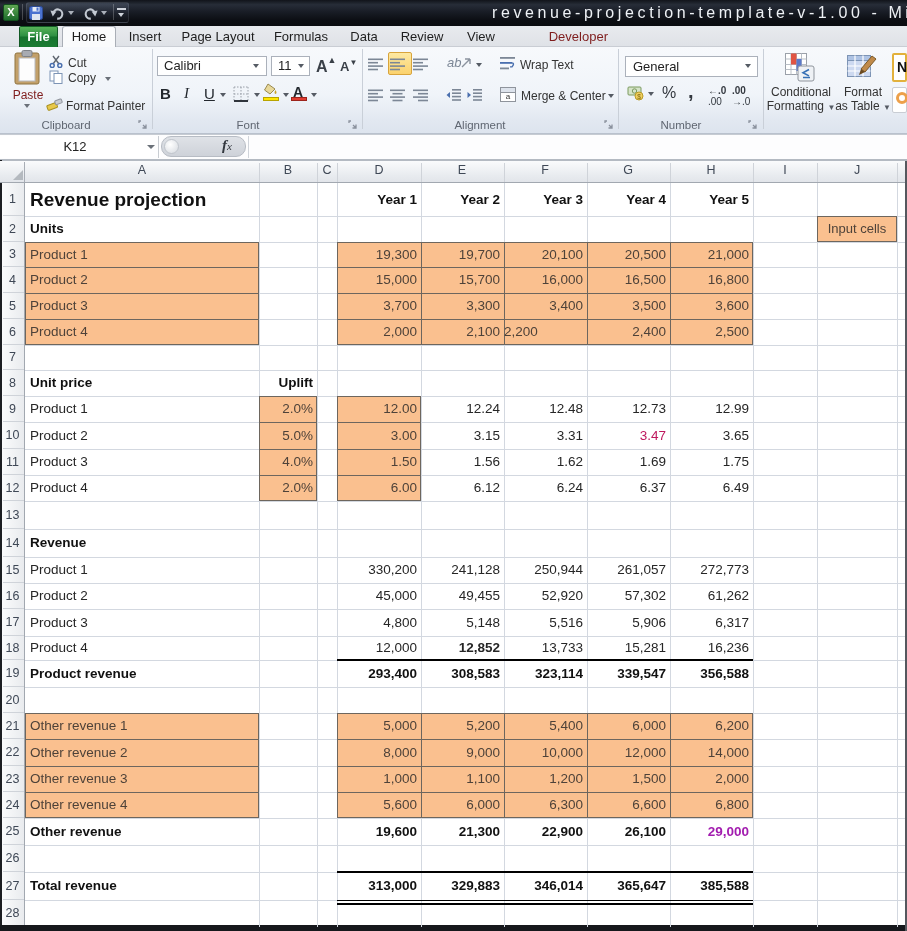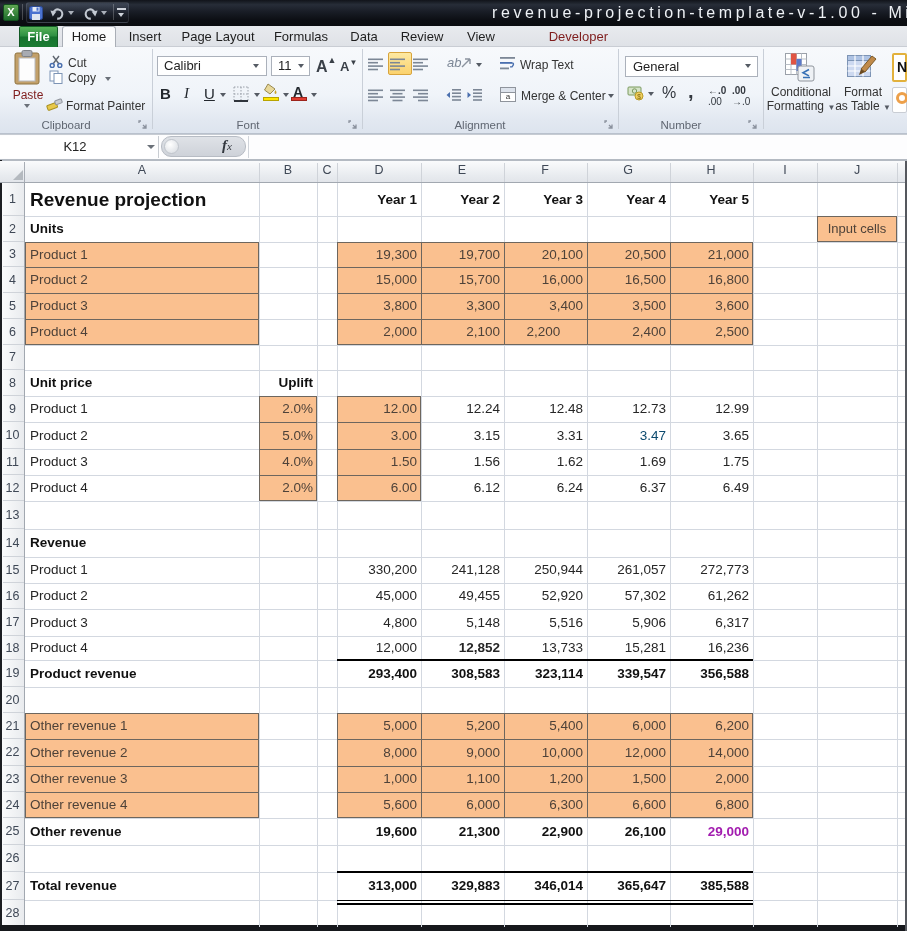--- a/index.html
+++ b/index.html
@@ -394,46 +394,46 @@
 <div class="ab" style="left:504px;top:242px;width:83px;height:25px;font-size:13.5px;font-weight:normal;color:#4e4239;text-align:right;padding-right:4px;line-height:25px;white-space:nowrap">20,100</div>
 <div class="ab" style="left:587px;top:242px;width:83px;height:25px;font-size:13.5px;font-weight:normal;color:#4e4239;text-align:right;padding-right:4px;line-height:25px;white-space:nowrap">20,500</div>
 <div class="ab" style="left:670px;top:242px;width:83px;height:25px;font-size:13.5px;font-weight:normal;color:#4e4239;text-align:right;padding-right:4px;line-height:25px;white-space:nowrap">21,000</div>
 <div class="ab" style="left:25px;top:267px;width:234px;height:26px;font-size:13.5px;font-weight:normal;color:#4e4239;text-align:left;padding-left:5px;line-height:26px;white-space:nowrap">Product 2</div>
 <div class="ab" style="left:337px;top:267px;width:84px;height:26px;font-size:13.5px;font-weight:normal;color:#4e4239;text-align:right;padding-right:4px;line-height:26px;white-space:nowrap">15,000</div>
 <div class="ab" style="left:421px;top:267px;width:83px;height:26px;font-size:13.5px;font-weight:normal;color:#4e4239;text-align:right;padding-right:4px;line-height:26px;white-space:nowrap">15,700</div>
 <div class="ab" style="left:504px;top:267px;width:83px;height:26px;font-size:13.5px;font-weight:normal;color:#4e4239;text-align:right;padding-right:4px;line-height:26px;white-space:nowrap">16,000</div>
 <div class="ab" style="left:587px;top:267px;width:83px;height:26px;font-size:13.5px;font-weight:normal;color:#4e4239;text-align:right;padding-right:4px;line-height:26px;white-space:nowrap">16,500</div>
 <div class="ab" style="left:670px;top:267px;width:83px;height:26px;font-size:13.5px;font-weight:normal;color:#4e4239;text-align:right;padding-right:4px;line-height:26px;white-space:nowrap">16,800</div>
 <div class="ab" style="left:25px;top:293px;width:234px;height:26px;font-size:13.5px;font-weight:normal;color:#4e4239;text-align:left;padding-left:5px;line-height:26px;white-space:nowrap">Product 3</div>
-<div class="ab" style="left:337px;top:293px;width:84px;height:26px;font-size:13.5px;font-weight:normal;color:#4e4239;text-align:right;padding-right:4px;line-height:26px;white-space:nowrap">3,800</div>
+<div class="ab" style="left:337px;top:293px;width:84px;height:26px;font-size:13.5px;font-weight:normal;color:#4e4239;text-align:right;padding-right:4px;line-height:26px;white-space:nowrap">3,700</div>
 <div class="ab" style="left:421px;top:293px;width:83px;height:26px;font-size:13.5px;font-weight:normal;color:#4e4239;text-align:right;padding-right:4px;line-height:26px;white-space:nowrap">3,300</div>
 <div class="ab" style="left:504px;top:293px;width:83px;height:26px;font-size:13.5px;font-weight:normal;color:#4e4239;text-align:right;padding-right:4px;line-height:26px;white-space:nowrap">3,400</div>
 <div class="ab" style="left:587px;top:293px;width:83px;height:26px;font-size:13.5px;font-weight:normal;color:#4e4239;text-align:right;padding-right:4px;line-height:26px;white-space:nowrap">3,500</div>
 <div class="ab" style="left:670px;top:293px;width:83px;height:26px;font-size:13.5px;font-weight:normal;color:#4e4239;text-align:right;padding-right:4px;line-height:26px;white-space:nowrap">3,600</div>
 <div class="ab" style="left:25px;top:319px;width:234px;height:26px;font-size:13.5px;font-weight:normal;color:#4e4239;text-align:left;padding-left:5px;line-height:26px;white-space:nowrap">Product 4</div>
 <div class="ab" style="left:337px;top:319px;width:84px;height:26px;font-size:13.5px;font-weight:normal;color:#4e4239;text-align:right;padding-right:4px;line-height:26px;white-space:nowrap">2,000</div>
 <div class="ab" style="left:421px;top:319px;width:83px;height:26px;font-size:13.5px;font-weight:normal;color:#4e4239;text-align:right;padding-right:4px;line-height:26px;white-space:nowrap">2,100</div>
-<div class="ab" style="left:504px;top:319px;width:83px;height:26px;font-size:13.5px;font-weight:normal;color:#4e4239;text-align:center;padding-right:4px;line-height:26px;white-space:nowrap">2,200</div>
+<div class="ab" style="left:504px;top:319px;width:83px;height:26px;font-size:13.5px;font-weight:normal;color:#4e4239;text-align:left;padding-right:4px;line-height:26px;white-space:nowrap">2,200</div>
 <div class="ab" style="left:587px;top:319px;width:83px;height:26px;font-size:13.5px;font-weight:normal;color:#4e4239;text-align:right;padding-right:4px;line-height:26px;white-space:nowrap">2,400</div>
 <div class="ab" style="left:670px;top:319px;width:83px;height:26px;font-size:13.5px;font-weight:normal;color:#4e4239;text-align:right;padding-right:4px;line-height:26px;white-space:nowrap">2,500</div>
 <div class="ab" style="left:25px;top:370px;width:234px;height:26px;font-size:13.5px;font-weight:bold;color:#111111;text-align:left;padding-left:5px;line-height:26px;white-space:nowrap">Unit price</div>
 <div class="ab" style="left:259px;top:370px;width:58px;height:26px;font-size:13.5px;font-weight:bold;color:#111111;text-align:right;padding-right:4px;line-height:26px;white-space:nowrap">Uplift</div>
 <div class="ab" style="left:25px;top:396px;width:234px;height:26px;font-size:13.5px;font-weight:normal;color:#262626;text-align:left;padding-left:5px;line-height:26px;white-space:nowrap">Product 1</div>
 <div class="ab" style="left:259px;top:396px;width:58px;height:26px;font-size:13.5px;font-weight:normal;color:#4e4239;text-align:right;padding-right:4px;line-height:26px;white-space:nowrap">2.0%</div>
 <div class="ab" style="left:337px;top:396px;width:84px;height:26px;font-size:13.5px;font-weight:normal;color:#4e4239;text-align:right;padding-right:4px;line-height:26px;white-space:nowrap">12.00</div>
 <div class="ab" style="left:421px;top:396px;width:83px;height:26px;font-size:13.5px;font-weight:normal;color:#262626;text-align:right;padding-right:4px;line-height:26px;white-space:nowrap">12.24</div>
 <div class="ab" style="left:504px;top:396px;width:83px;height:26px;font-size:13.5px;font-weight:normal;color:#262626;text-align:right;padding-right:4px;line-height:26px;white-space:nowrap">12.48</div>
 <div class="ab" style="left:587px;top:396px;width:83px;height:26px;font-size:13.5px;font-weight:normal;color:#262626;text-align:right;padding-right:4px;line-height:26px;white-space:nowrap">12.73</div>
 <div class="ab" style="left:670px;top:396px;width:83px;height:26px;font-size:13.5px;font-weight:normal;color:#262626;text-align:right;padding-right:4px;line-height:26px;white-space:nowrap">12.99</div>
 <div class="ab" style="left:25px;top:422px;width:234px;height:27px;font-size:13.5px;font-weight:normal;color:#262626;text-align:left;padding-left:5px;line-height:27px;white-space:nowrap">Product 2</div>
 <div class="ab" style="left:259px;top:422px;width:58px;height:27px;font-size:13.5px;font-weight:normal;color:#4e4239;text-align:right;padding-right:4px;line-height:27px;white-space:nowrap">5.0%</div>
 <div class="ab" style="left:337px;top:422px;width:84px;height:27px;font-size:13.5px;font-weight:normal;color:#4e4239;text-align:right;padding-right:4px;line-height:27px;white-space:nowrap">3.00</div>
 <div class="ab" style="left:421px;top:422px;width:83px;height:27px;font-size:13.5px;font-weight:normal;color:#262626;text-align:right;padding-right:4px;line-height:27px;white-space:nowrap">3.15</div>
 <div class="ab" style="left:504px;top:422px;width:83px;height:27px;font-size:13.5px;font-weight:normal;color:#262626;text-align:right;padding-right:4px;line-height:27px;white-space:nowrap">3.31</div>
-<div class="ab" style="left:587px;top:422px;width:83px;height:27px;font-size:13.5px;font-weight:normal;color:#0c4a6e;text-align:right;padding-right:4px;line-height:27px;white-space:nowrap">3.47</div>
+<div class="ab" style="left:587px;top:422px;width:83px;height:27px;font-size:13.5px;font-weight:normal;color:#be185d;text-align:right;padding-right:4px;line-height:27px;white-space:nowrap">3.47</div>
 <div class="ab" style="left:670px;top:422px;width:83px;height:27px;font-size:13.5px;font-weight:normal;color:#262626;text-align:right;padding-right:4px;line-height:27px;white-space:nowrap">3.65</div>
 <div class="ab" style="left:25px;top:449px;width:234px;height:26px;font-size:13.5px;font-weight:normal;color:#262626;text-align:left;padding-left:5px;line-height:26px;white-space:nowrap">Product 3</div>
 <div class="ab" style="left:259px;top:449px;width:58px;height:26px;font-size:13.5px;font-weight:normal;color:#4e4239;text-align:right;padding-right:4px;line-height:26px;white-space:nowrap">4.0%</div>
 <div class="ab" style="left:337px;top:449px;width:84px;height:26px;font-size:13.5px;font-weight:normal;color:#4e4239;text-align:right;padding-right:4px;line-height:26px;white-space:nowrap">1.50</div>
 <div class="ab" style="left:421px;top:449px;width:83px;height:26px;font-size:13.5px;font-weight:normal;color:#262626;text-align:right;padding-right:4px;line-height:26px;white-space:nowrap">1.56</div>
 <div class="ab" style="left:504px;top:449px;width:83px;height:26px;font-size:13.5px;font-weight:normal;color:#262626;text-align:right;padding-right:4px;line-height:26px;white-space:nowrap">1.62</div>
 <div class="ab" style="left:587px;top:449px;width:83px;height:26px;font-size:13.5px;font-weight:normal;color:#262626;text-align:right;padding-right:4px;line-height:26px;white-space:nowrap">1.69</div>
 <div class="ab" style="left:670px;top:449px;width:83px;height:26px;font-size:13.5px;font-weight:normal;color:#262626;text-align:right;padding-right:4px;line-height:26px;white-space:nowrap">1.75</div>
 <div class="ab" style="left:25px;top:475px;width:234px;height:26px;font-size:13.5px;font-weight:normal;color:#262626;text-align:left;padding-left:5px;line-height:26px;white-space:nowrap">Product 4</div>
 <div class="ab" style="left:259px;top:475px;width:58px;height:26px;font-size:13.5px;font-weight:normal;color:#4e4239;text-align:right;padding-right:4px;line-height:26px;white-space:nowrap">2.0%</div>

